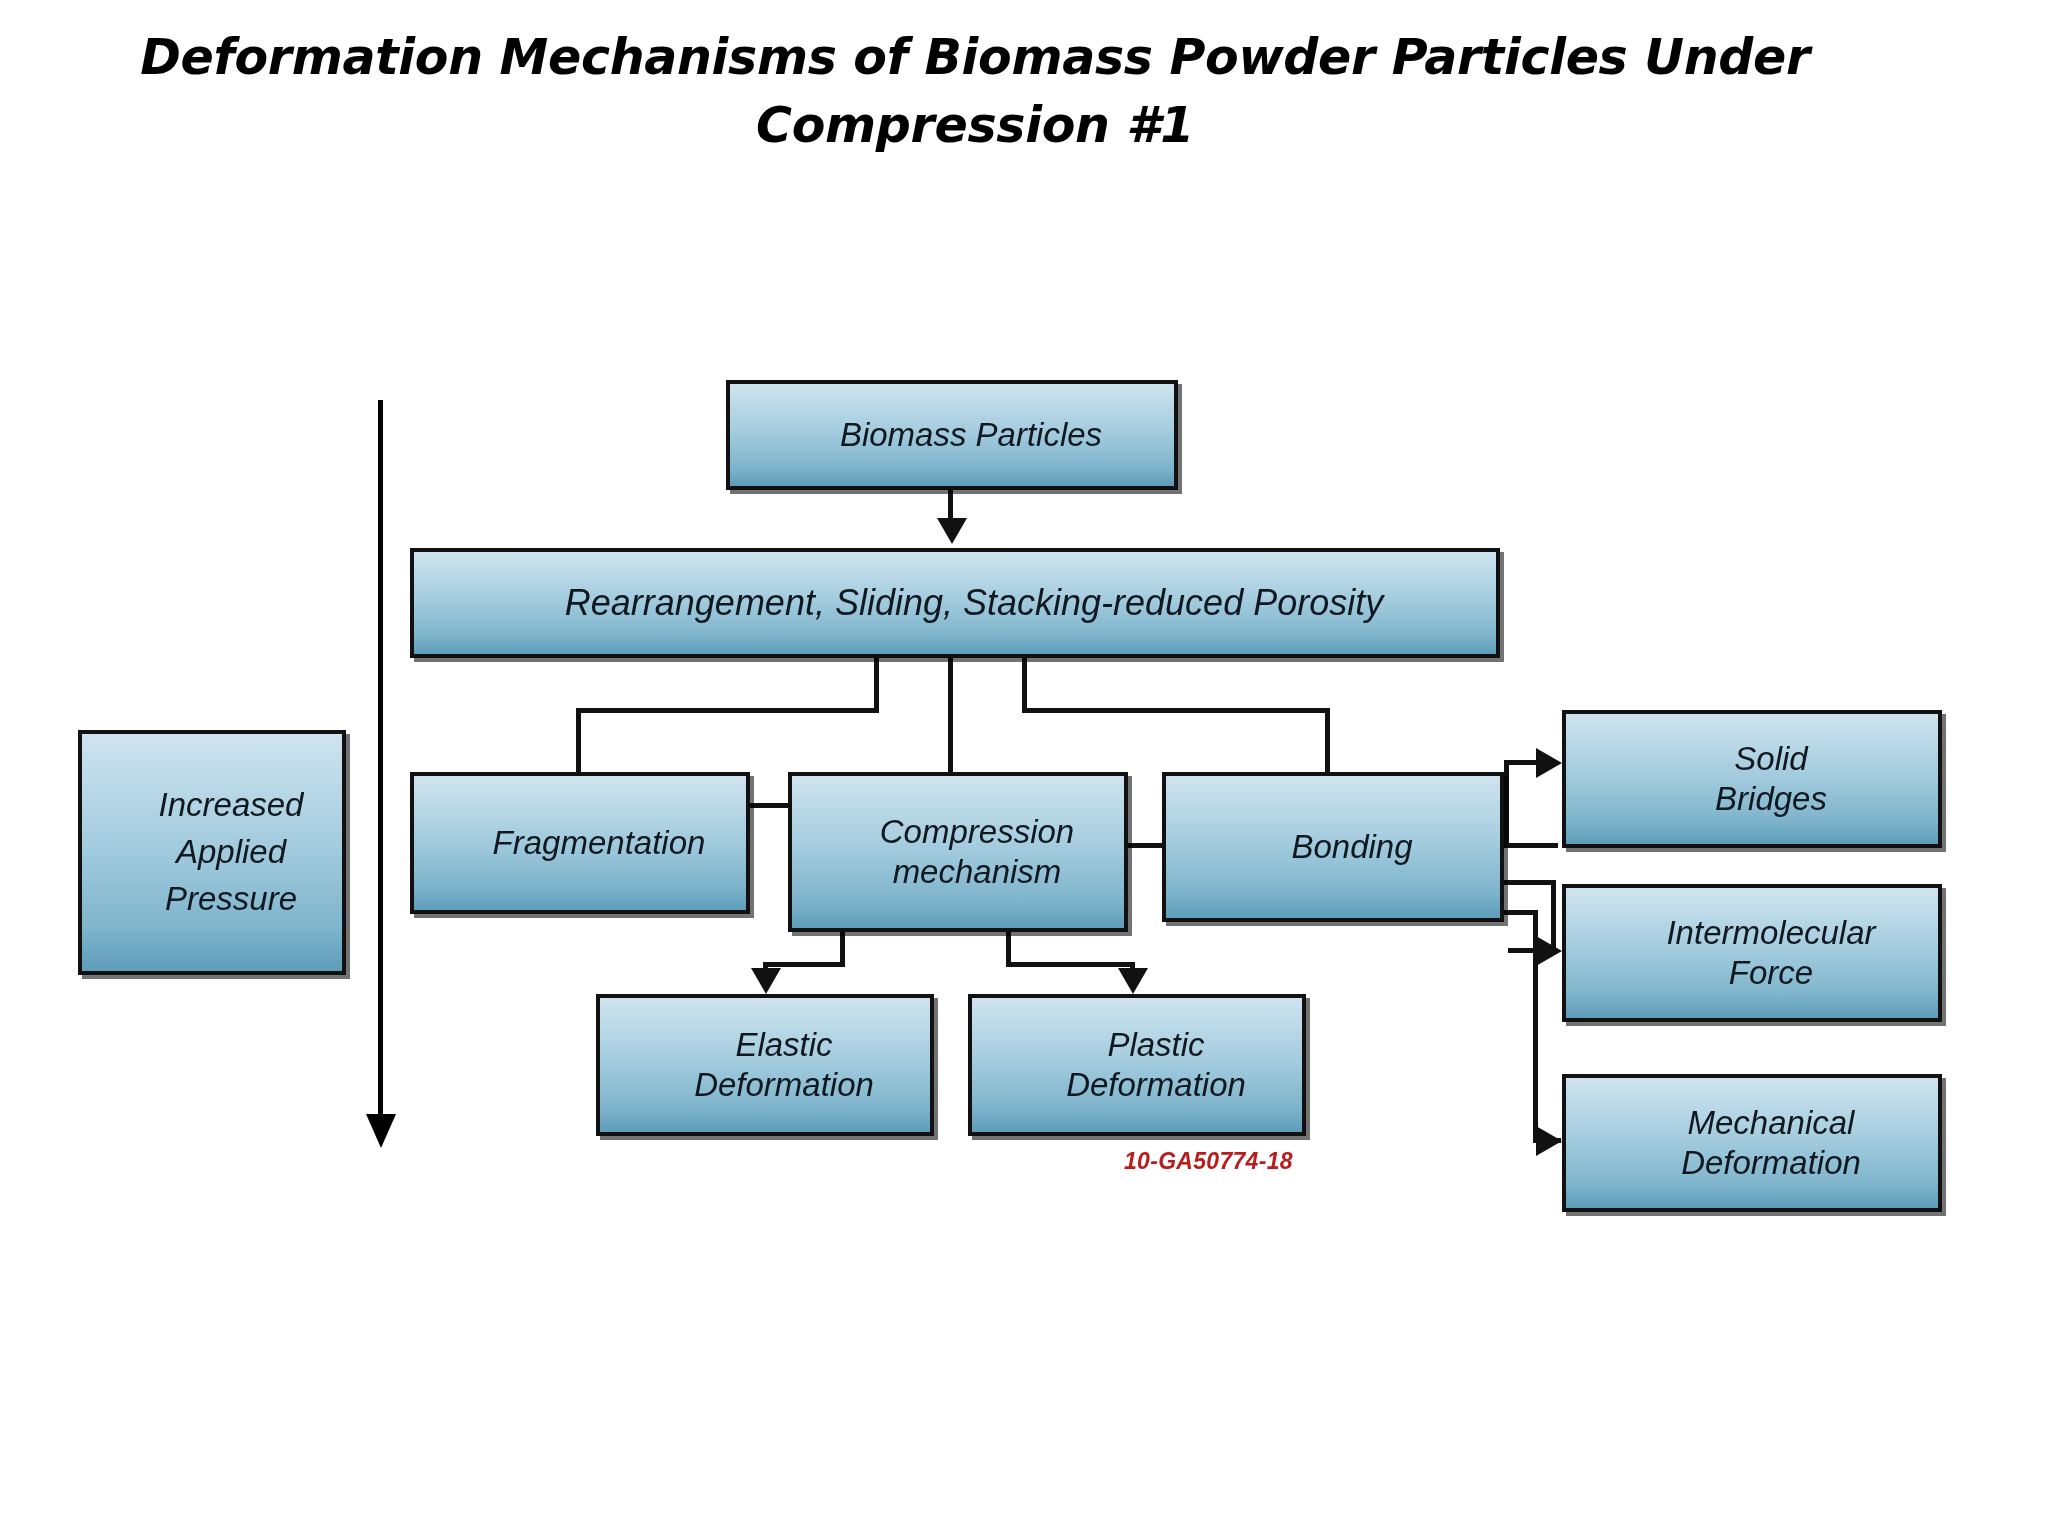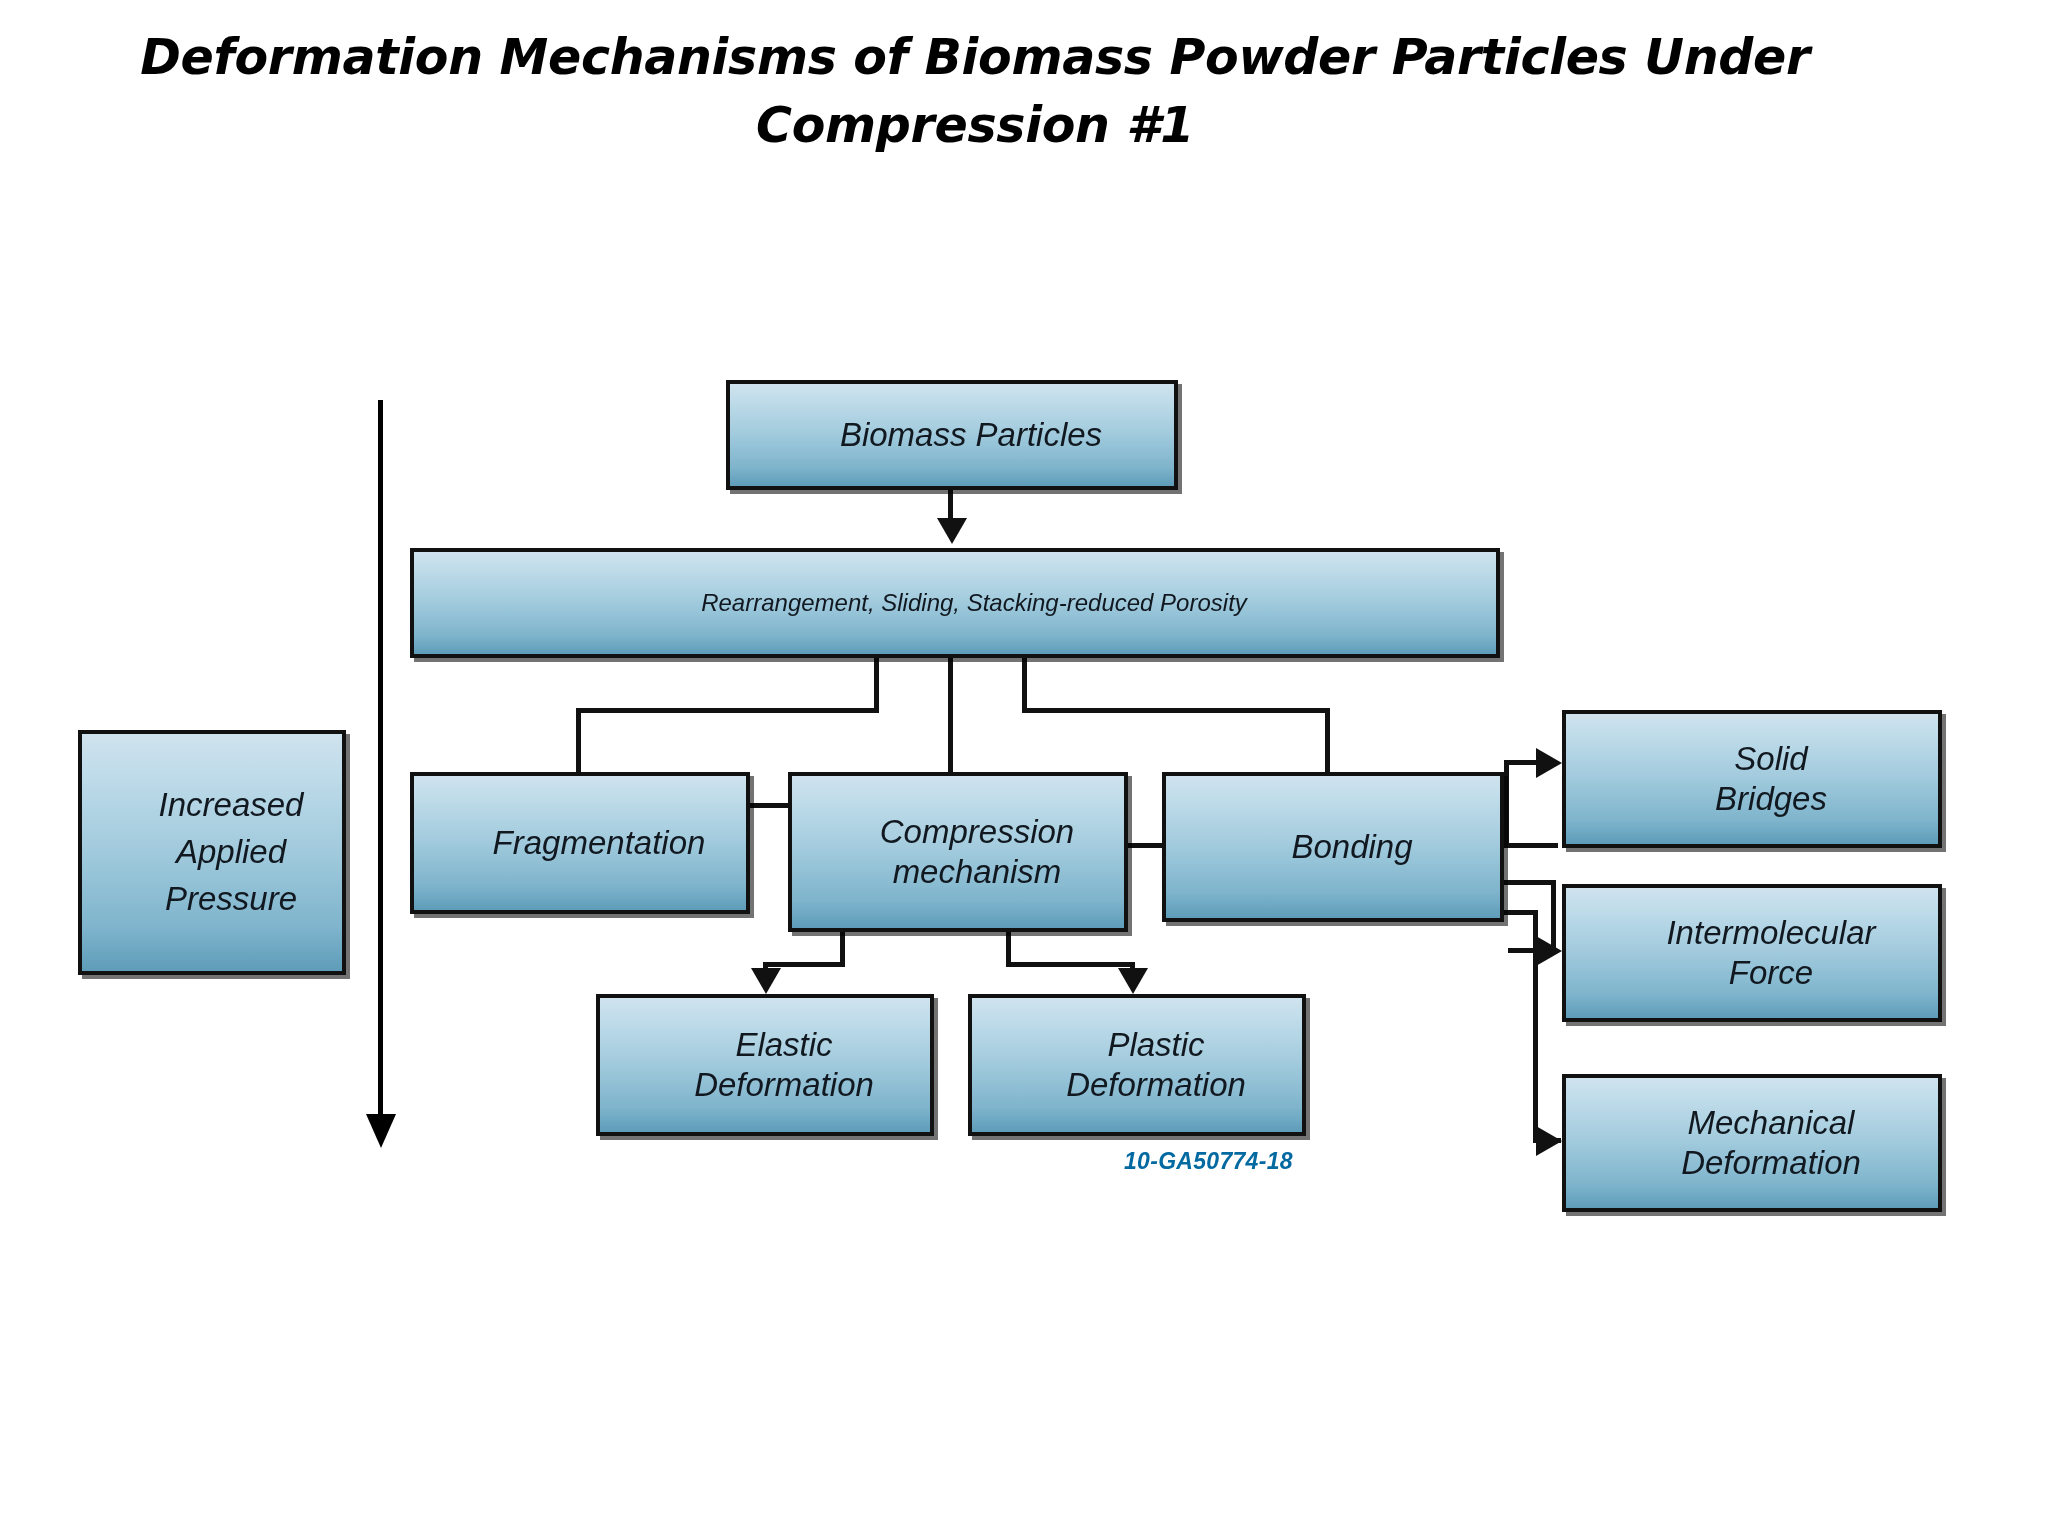--- a/index.html
+++ b/index.html
@@ -53,21 +53,21 @@
     font-family: "Liberation Sans", sans-serif;
     font-size: 33px;
     line-height: 1.22;
     z-index: 4;
     padding-left: 38px;
   }
   .node .lbl { display: block; padding: 0 6px; }
 
   
   #node-biomass      { left: 726px; top: 380px;  width: 452px; height: 110px; }
-  #node-rearrange    { left: 410px; top: 548px;  width: 1090px; height: 110px; font-size: 24px; }
+  #node-rearrange    { left: 410px; top: 548px;  width: 1090px; height: 110px; font-size: 36px; }
   #node-fragmentation{ left: 410px; top: 772px;  width: 340px; height: 142px; }
   #node-compression  { left: 788px; top: 772px;  width: 340px; height: 160px; }
   #node-bonding      { left: 1162px;top: 772px;  width: 342px; height: 150px; }
   #node-pressure     { left: 78px;  top: 730px;  width: 268px; height: 245px; line-height: 1.42; }
   #node-elastic      { left: 596px; top: 994px;  width: 338px; height: 142px; }
   #node-plastic      { left: 968px; top: 994px;  width: 338px; height: 142px; }
   #node-solid        { left: 1562px;top: 694px;  width: 380px; height: 138px; margin-top: 16px; }
   #node-intermol     { left: 1562px;top: 884px;  width: 380px; height: 138px; }
   #node-mechanical   { left: 1562px;top: 1074px; width: 380px; height: 138px; }
 
@@ -112,21 +112,21 @@
   }
 
   
   #code-label {
     position: absolute;
     left: 1124px;
     top: 1148px;
     font-family: "Liberation Sans", sans-serif;
     font-weight: bold;
     font-size: 23px;
-    color: #0369a1;
+    color: #b91c1c;
     letter-spacing: 0.3px;
     z-index: 5;
     text-align: right;
   }
 </style>
 </head>
 <body>
 
 <div id="page">
 

